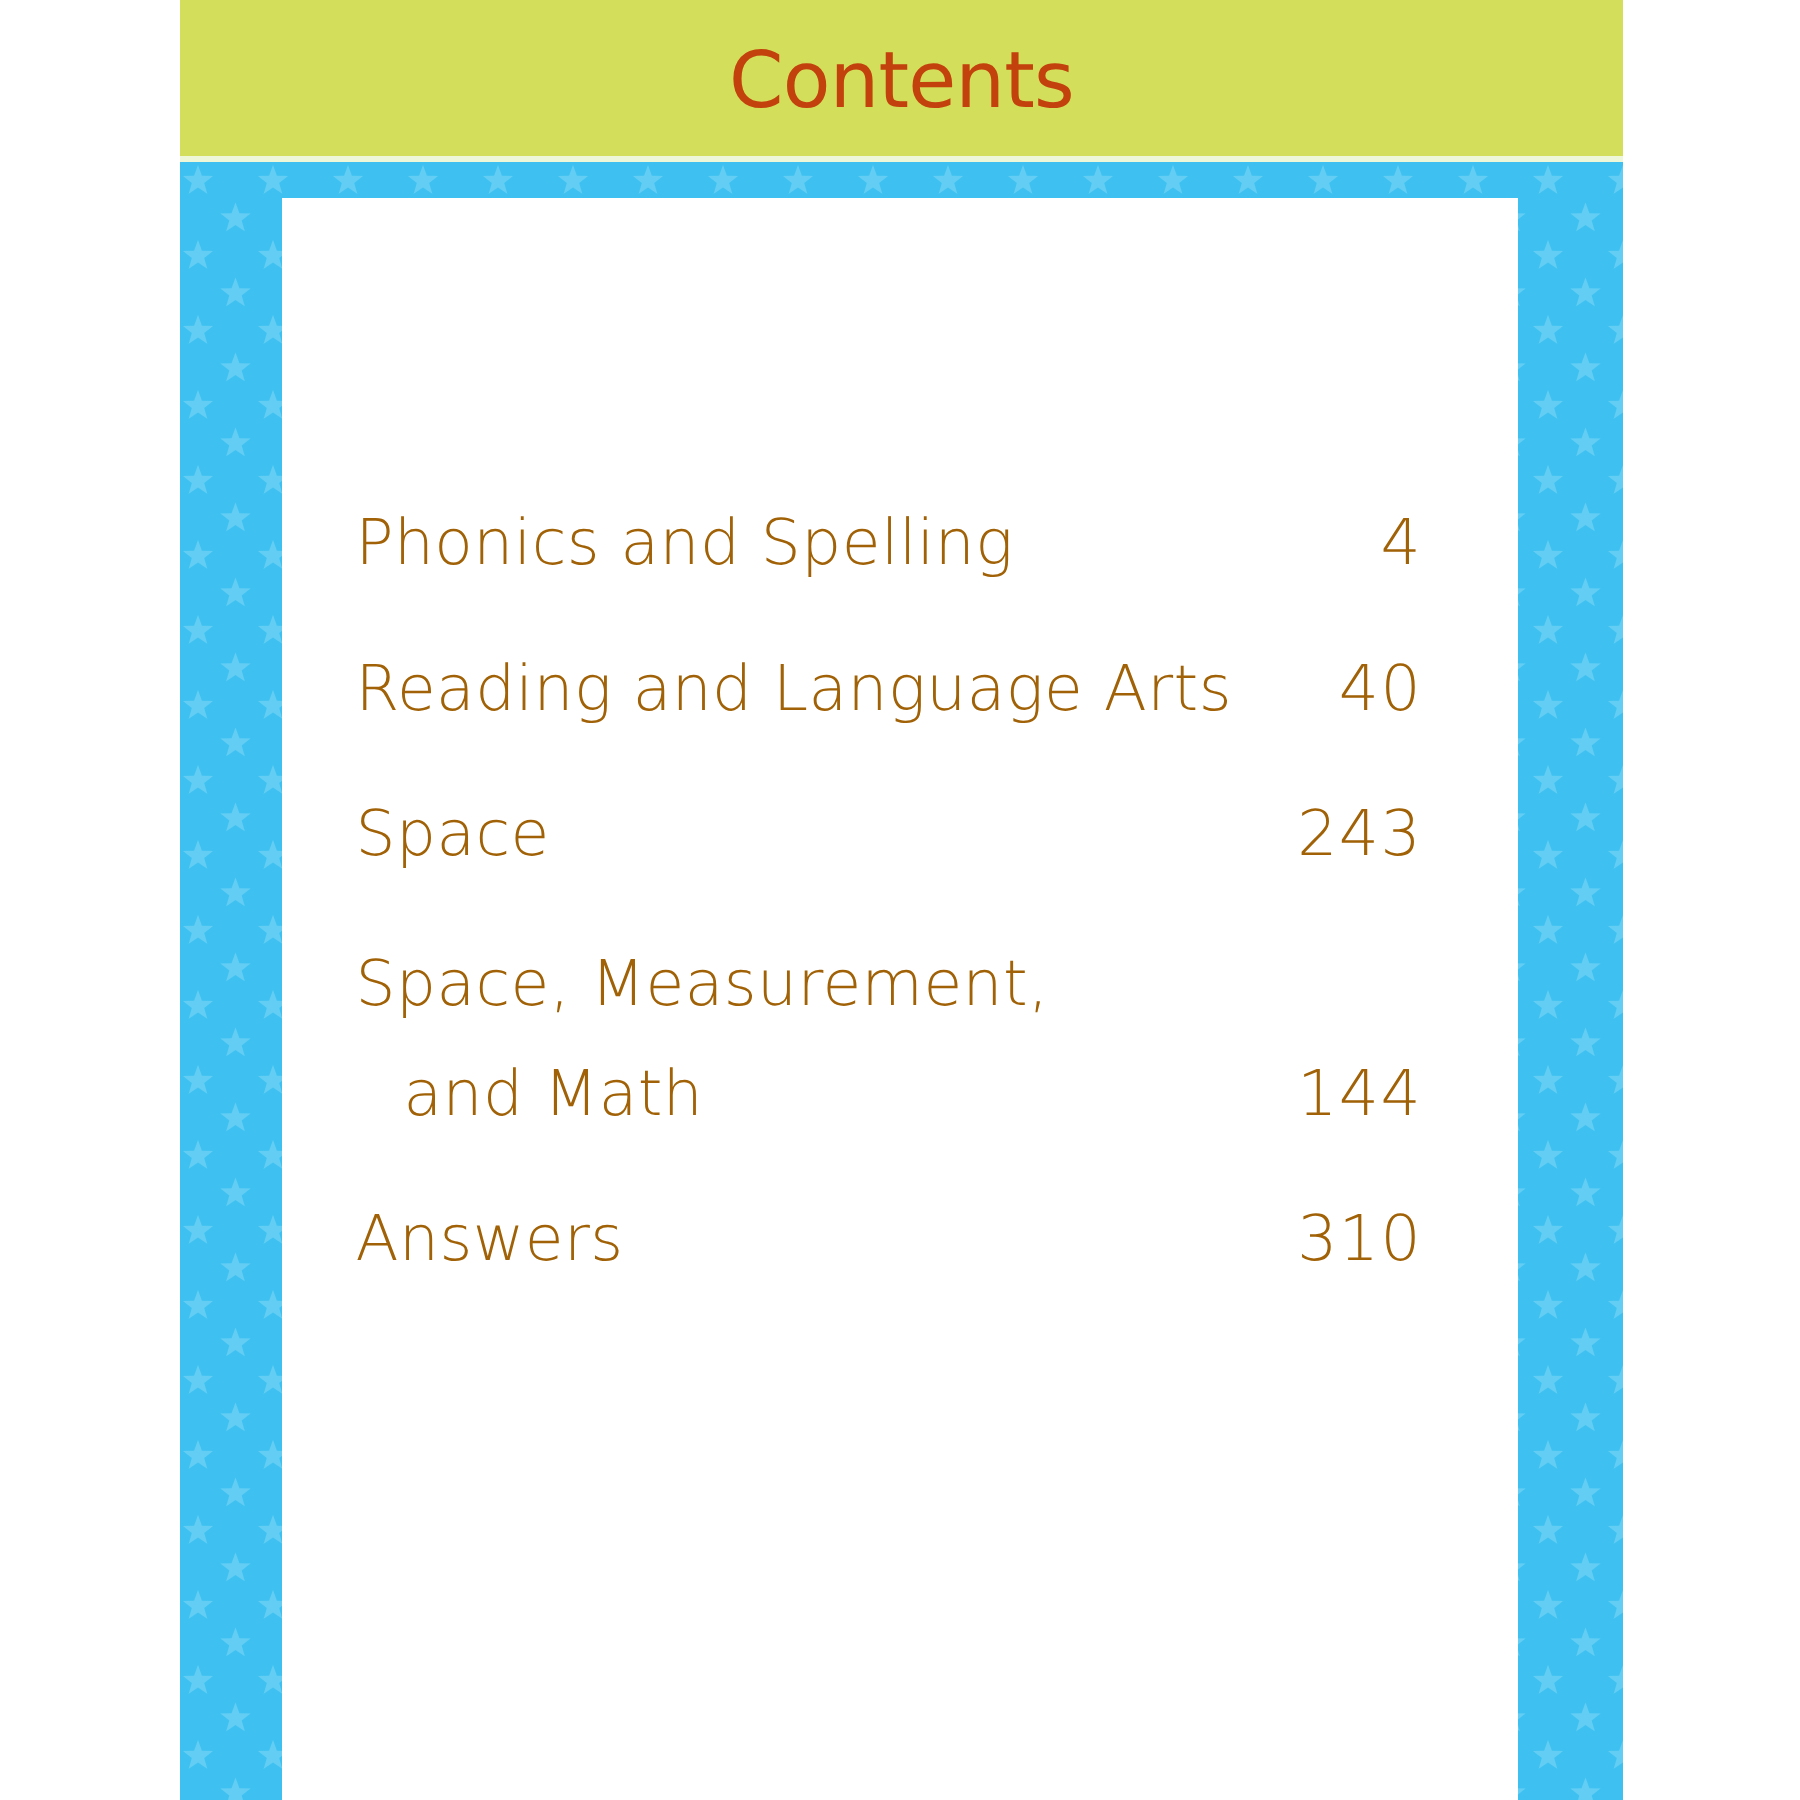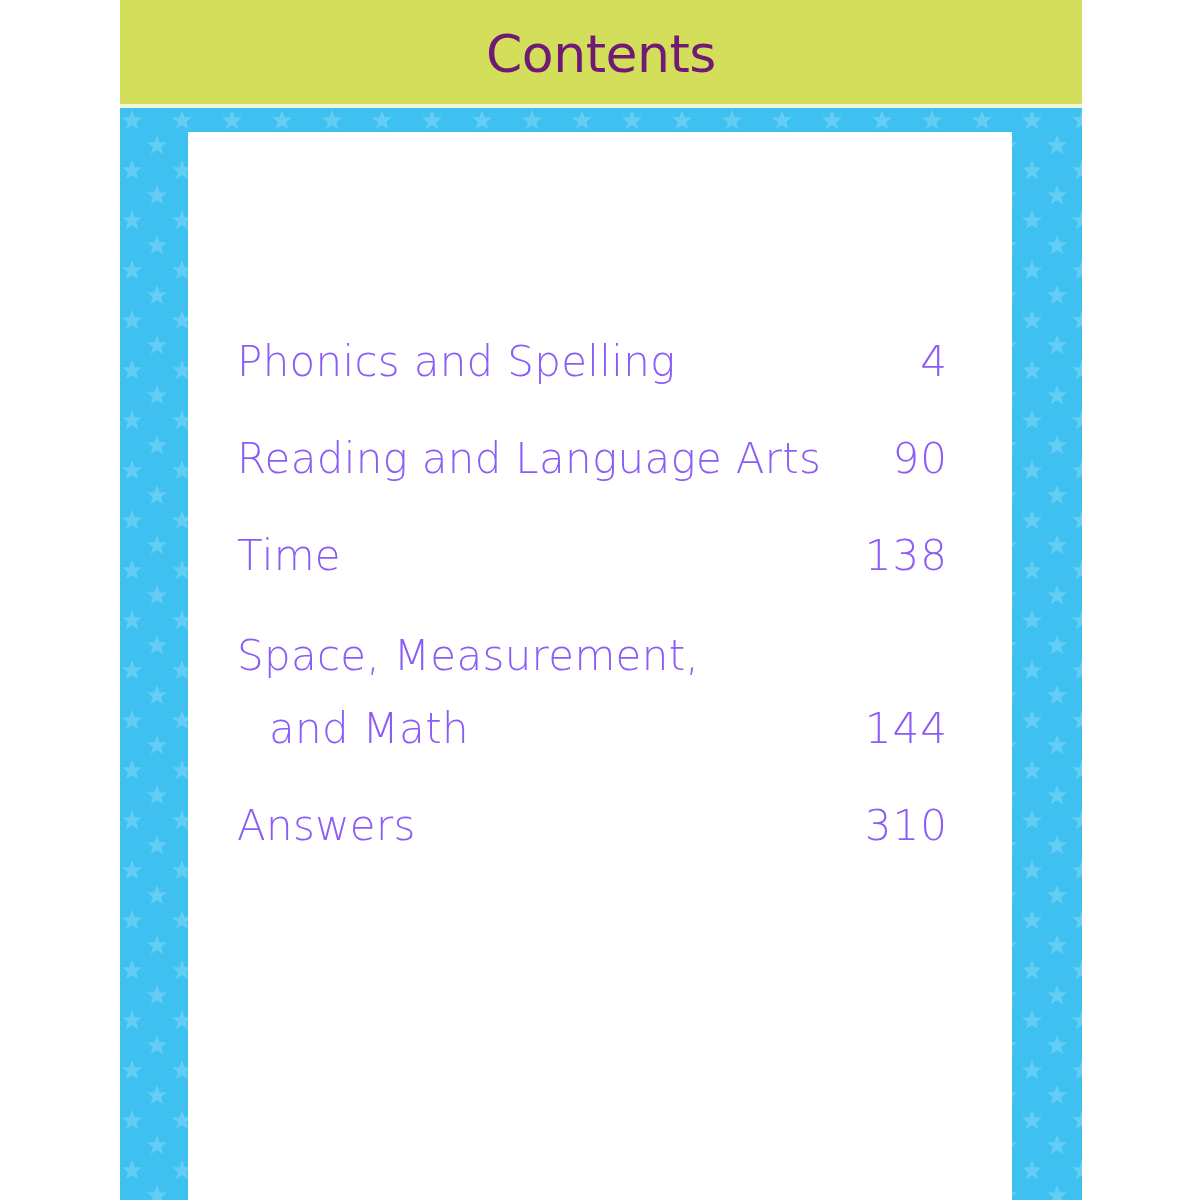--- a/index.html
+++ b/index.html
@@ -9,32 +9,32 @@
     background: #3ec1f0; overflow: hidden;
   }
   .header {
     position: absolute; left: 0; top: 0; width: 962px; height: 104px;
     background: #d3df5a;
     border-bottom: 4px solid #eef7d8;
     display: flex; align-items: center; justify-content: center;
   }
   .header-title {
     font-family: "DejaVu Sans", sans-serif;
-    font-size: 52px; color: #701a75; letter-spacing: -0.5px;
+    font-size: 52px; color: #c2410c; letter-spacing: -0.5px;
     margin-top: 4px;
   }
   .stars { position: absolute; left: 0; top: 108px; width: 962px; height: 1092px; }
   .card {
     position: absolute; left: 68px; top: 132px; width: 824px; height: 1196px;
     background: #ffffff;
   }
   .toc-row {
     position: absolute; left: 49px; width: 711px;
     font-family: "DejaVu Sans", sans-serif; font-weight: 300;
-    font-size: 42px; color: #8b5cf6; line-height: 50px;
+    font-size: 42px; color: #a16207; line-height: 50px;
   }
   .toc-label { position: absolute; left: 0; top: 0; white-space: nowrap; letter-spacing: 0.3px; }
   .toc-label-2 { position: absolute; left: 32px; top: 73px; white-space: nowrap; letter-spacing: 0.3px; }
   .toc-page { position: absolute; right: 0; top: 0; white-space: nowrap; letter-spacing: 1px; }
 </style>
 </head>
 <body>
 
 <div class="page">
   <svg class="stars" width="962" height="1092" xmlns="http://www.w3.org/2000/svg">
@@ -53,25 +53,25 @@
     <span class="header-title">Contents</span>
   </div>
 
   <div class="card">
     <div class="toc-row" style="top: 205px;">
       <span class="toc-label">Phonics and Spelling</span>
       <span class="toc-page">4</span>
     </div>
     <div class="toc-row" style="top: 302px;">
       <span class="toc-label">Reading and Language Arts</span>
-      <span class="toc-page">90</span>
+      <span class="toc-page">40</span>
     </div>
     <div class="toc-row" style="top: 399px;">
-      <span class="toc-label">Time</span>
-      <span class="toc-page">138</span>
+      <span class="toc-label">Space</span>
+      <span class="toc-page">243</span>
     </div>
     <div class="toc-row" style="top: 499px; height: 123px;">
       <span class="toc-label">Space, Measurement,</span>
       <span class="toc-label-2">and Math</span>
       <span class="toc-page" style="top: 73px;">144</span>
     </div>
     <div class="toc-row" style="top: 669px;">
       <span class="toc-label">Answers</span>
       <span class="toc-page">310</span>
     </div>

